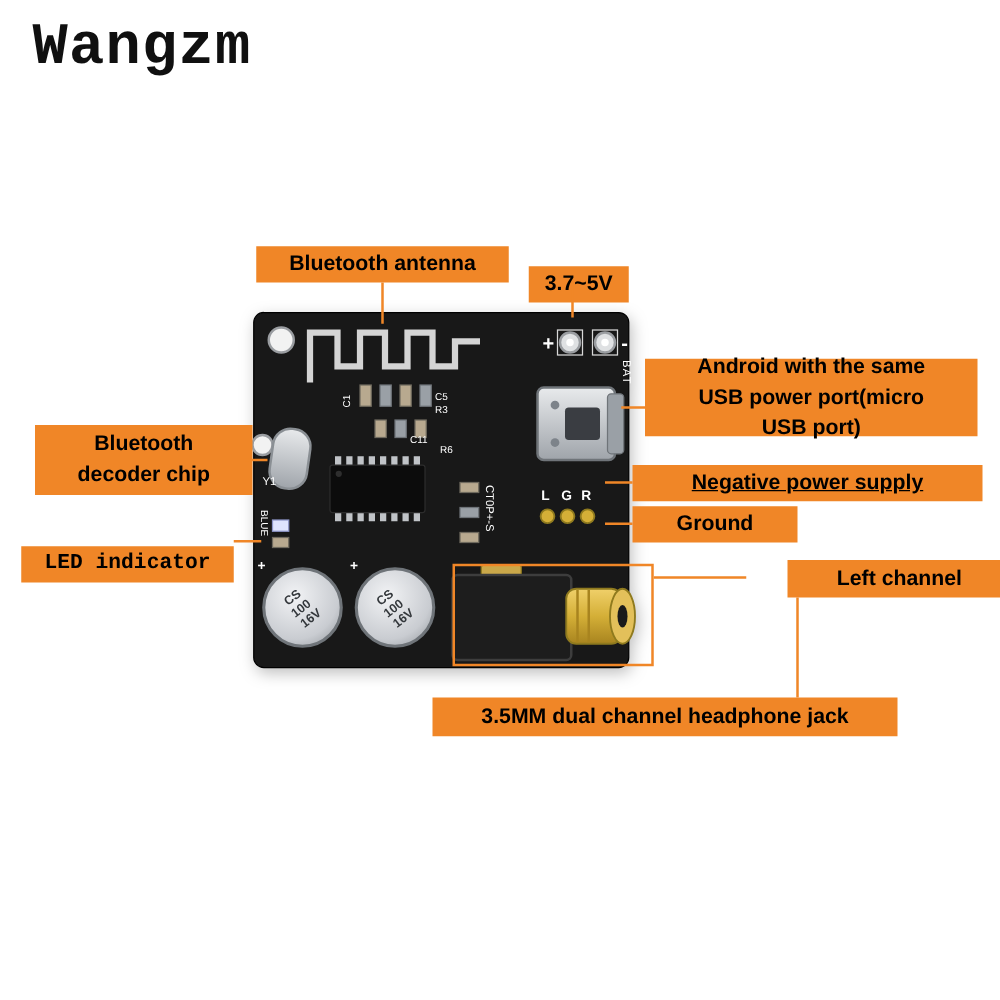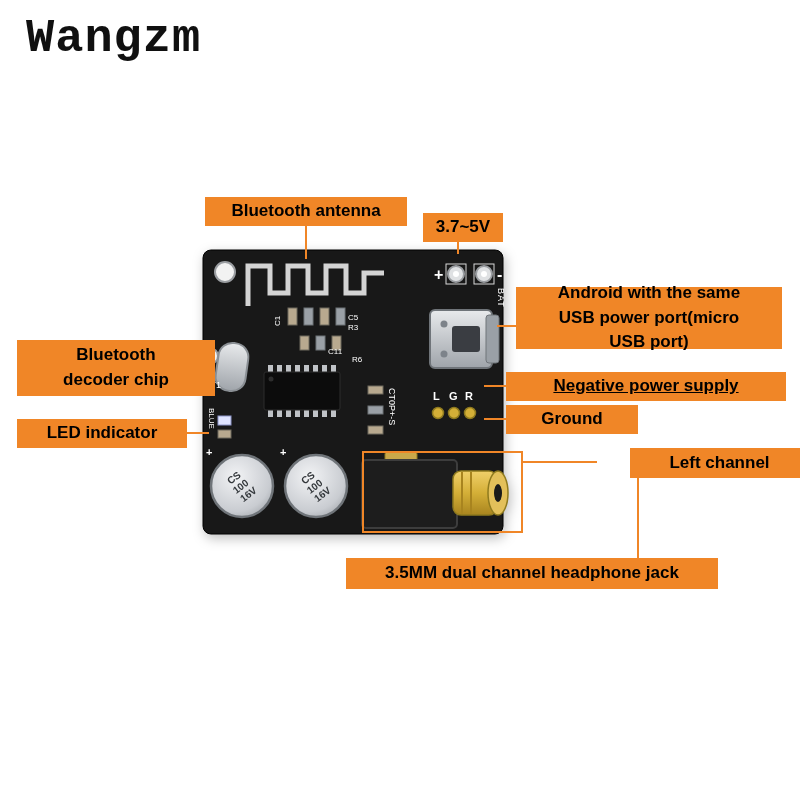--- a/index.html
+++ b/index.html
@@ -171,28 +171,28 @@
 <div class="jack-outline"></div>
 
 <div class="label" style="left:205px;top:197px;width:202px;height:29px;">Bluetooth antenna</div>
 
 <div class="label" style="left:423px;top:197px;width:80px;height:29px;margin-top:16px;">3.7~5V</div>
 
 <div class="label" style="left:516px;top:287px;width:266px;height:62px;">Android with the same
 USB power port(micro
 USB port)</div>
 
-<div class="label" style="left:17px;top:340px;width:198px;height:56px;">Bluetooth
+<div class="label" style="left:28px;top:340px;width:174px;height:56px;">Bluetooth
 decoder chip</div>
 
 <div class="label" style="left:506px;top:372px;width:280px;height:29px;text-decoration:underline;">Negative power supply</div>
 
 <div class="label" style="left:506px;top:405px;width:132px;height:29px;">Ground</div>
 
-<div class="label" style="left:17px;top:419px;width:170px;height:29px;">LED indicator</div>
+<div class="label" style="left:17px;top:437px;width:170px;height:29px;font-family:Liberation Mono, monospace;">LED indicator</div>
 
 <div class="label" style="left:630px;top:448px;width:179px;height:30px;">Left channel</div>
 
 <div class="label" style="left:346px;top:558px;width:372px;height:31px;">3.5MM dual channel headphone jack</div>
 
 <div class="ann-line" style="left:305px;top:226px;width:2px;height:33px;"></div>
 <div class="ann-line" style="left:457px;top:226px;width:2px;height:28px;"></div>
 <div class="ann-line" style="left:497px;top:325px;width:19px;height:2px;"></div>
 <div class="ann-line" style="left:196px;top:367px;width:18px;height:2px;"></div>
 <div class="ann-line" style="left:484px;top:385px;width:22px;height:2px;"></div>

